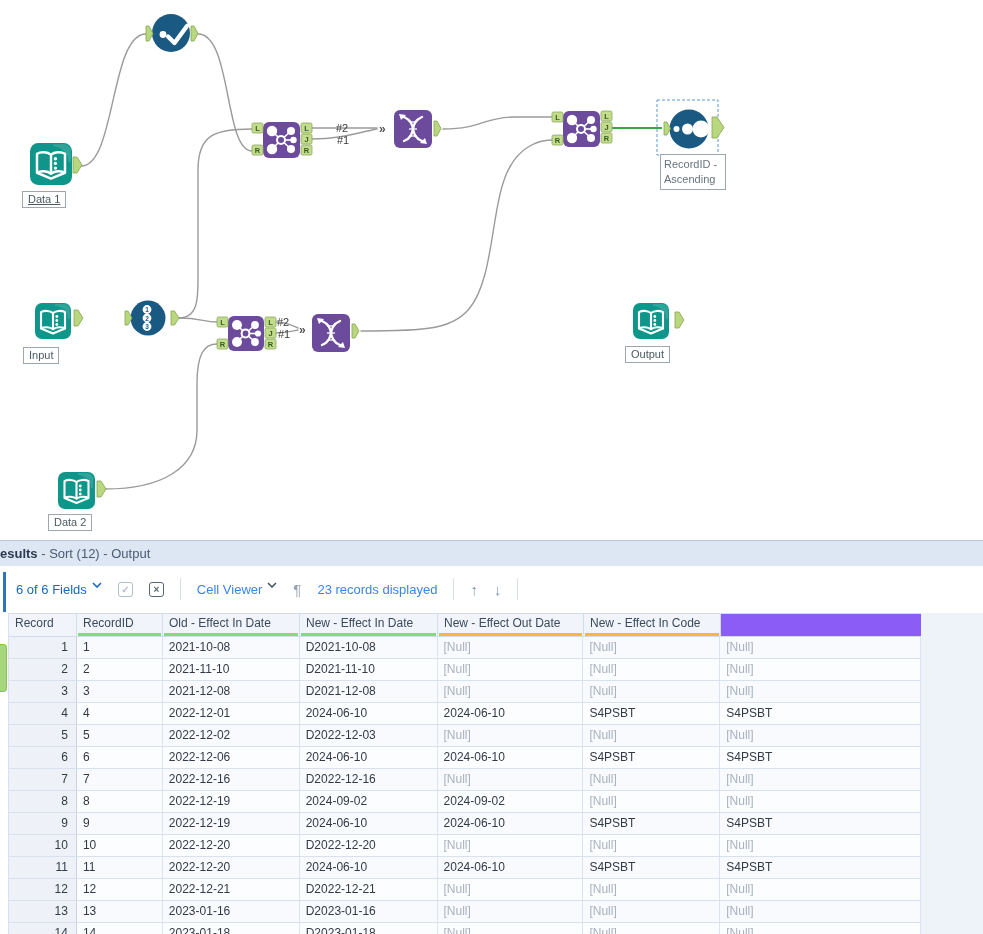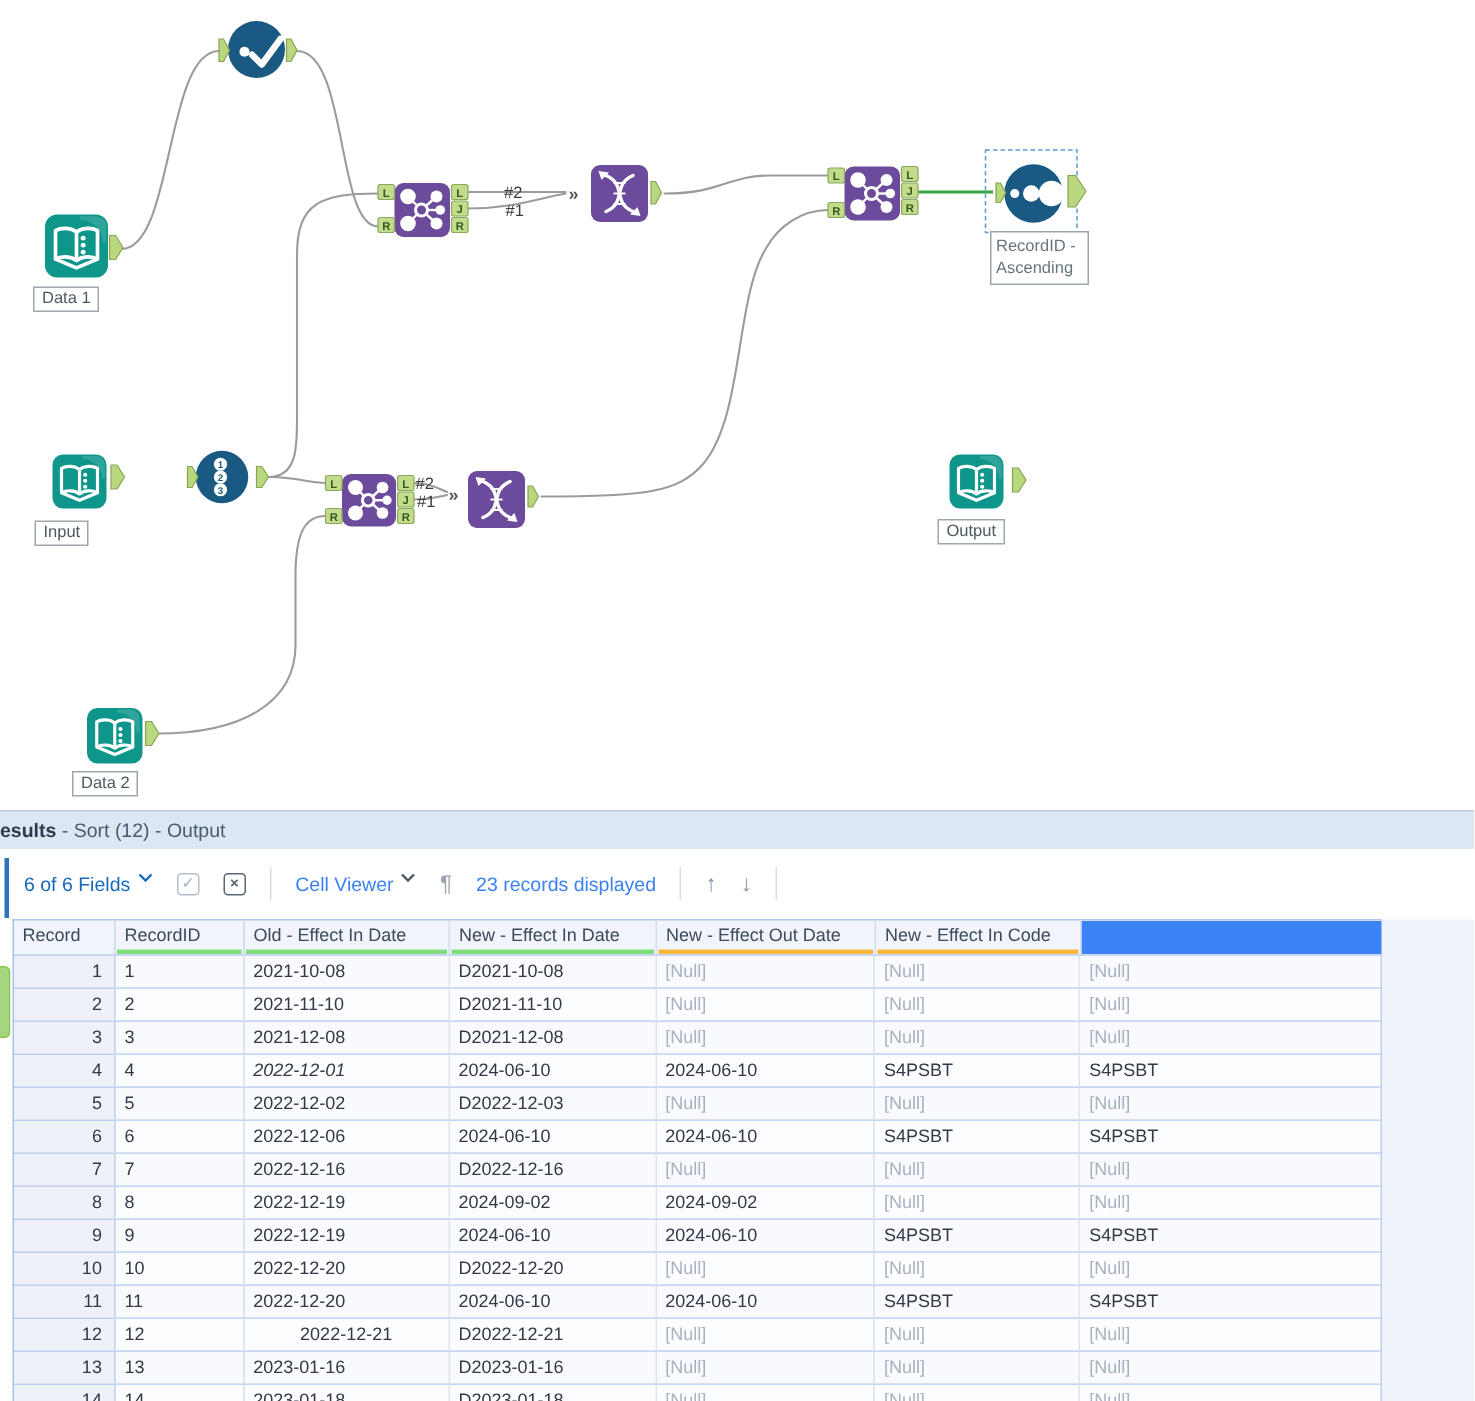--- a/index.html
+++ b/index.html
@@ -25,21 +25,21 @@
   .tb-sep{width:1px;height:22px;background:#d9dfe8;margin-left:16px;}
   .ckbox{width:13px;height:13px;border:1.5px solid #b4bdc9;border-radius:3px;display:flex;
          align-items:center;justify-content:center;color:#b4bdc9;font-size:10px;font-weight:bold;}
   .xbox{width:13px;height:13px;border:1.5px solid #5a6675;border-radius:3px;display:flex;
         align-items:center;justify-content:center;color:#5a6675;font-size:10px;font-weight:bold;}
   .pilcrow{color:#9aa4b1;font-size:15px;}
   .arrow{color:#8296ad;font-size:15px;}
   
   .gutter{position:absolute;left:921px;top:613px;width:62px;height:321px;background:#eef2f9;}
   .grid{position:absolute;left:8px;top:613px;width:913px;height:321px;overflow:hidden;
-        font-size:12px;background:#3b82f6;border-left:1px solid #d9e1ee;box-sizing:border-box;}
+        font-size:12px;background:#8b5cf6;border-left:1px solid #d9e1ee;box-sizing:border-box;}
   .hrow{display:flex;height:24px;border-top:1px solid #d3dcea;border-bottom:1px solid #d3dcea;box-sizing:border-box;}
   .hcell{background:#f1f4fa;color:#3b4a5c;box-sizing:border-box;border-right:1px solid #d3dcea;
          position:relative;padding:2px 0 0 6px;white-space:nowrap;overflow:hidden;}
   .qbar{position:absolute;left:1px;right:1px;bottom:0;height:3px;}
   .trow{display:flex;height:22px;box-sizing:border-box;border-bottom:1px solid #d9e1ee;}
   .tcell{box-sizing:border-box;border-right:1px solid #dde4f0;padding:3px 6px 0 6px;
          white-space:nowrap;overflow:hidden;}
   .rownum{background:#eef1f8;text-align:right;border-right:1px solid #c9d3e4;padding-right:8px;}
   .odd .tcell{background:#f8fafd;}
   .even .tcell{background:#fcfdff;}
@@ -272,21 +272,21 @@
         <path d="M18,10 C15,7.6 9.5,7.2 6,9.2 L6,25.5 C9.5,23.5 15,23.8 18,26.3 C21,23.8 26.5,23.5 30,25.5 L30,9.2 C26.5,7.2 21,7.6 18,10 Z" fill="none" stroke="#fff" stroke-width="2.1" stroke-linejoin="round"></path>
         <line x1="18" y1="10" x2="18" y2="26.3" stroke="#fff" stroke-width="2.1"></line>
         <path d="M6,25.5 L18,30.5 L30,25.5" fill="none" stroke="#fff" stroke-width="2.1" stroke-linejoin="round"></path>
         <circle cx="21.8" cy="13.5" r="1.4" fill="#fff"></circle>
           <circle cx="21.8" cy="17.5" r="1.4" fill="#fff"></circle>
           <circle cx="21.8" cy="21.5" r="1.4" fill="#fff"></circle>
       </g>
       <path d="M675,312 h4 l5,8 l-5,8 h-4 z" fill="#b9d77e" stroke="#87a550" stroke-width="0.8"></path>
     </svg>
 
-    <div class="tool-label" style="left:22px;top:191px;">Data 1</div>
+    <div class="tool-label" style="left:22px;top:191px;text-decoration:underline;">Data 1</div>
     <div class="tool-label" style="left:23px;top:347px;">Input</div>
     <div class="tool-label" style="left:48px;top:514px;">Data 2</div>
     <div class="tool-label" style="left:625px;top:346px;">Output</div>
     <div class="sort-label">
       <div>RecordID -</div>
       <div>Ascending</div>
     </div>
   </div>
 
   <div class="titlebar">
@@ -364,21 +364,21 @@
           <div class="tcell" style="width: 86px;">3</div>
           <div class="tcell" style="width: 137px;">2021-12-08</div>
           <div class="tcell" style="width: 138px;">D2021-12-08</div>
           <div class="tcell nullv" style="width: 146px;">[Null]</div>
           <div class="tcell nullv" style="width: 137px;">[Null]</div>
           <div class="tcell nullv" style="width: 201px;">[Null]</div>
         </div>
         <div class="trow even">
           <div class="tcell rownum" style="width: 68px;">4</div>
           <div class="tcell" style="width: 86px;">4</div>
-          <div class="tcell" style="width: 137px; font-style: italic;">2022-12-01</div>
+          <div class="tcell" style="width: 137px;">2022-12-01</div>
           <div class="tcell" style="width: 138px;">2024-06-10</div>
           <div class="tcell" style="width: 146px;">2024-06-10</div>
           <div class="tcell" style="width: 137px;">S4PSBT</div>
           <div class="tcell" style="width: 201px;">S4PSBT</div>
         </div>
         <div class="trow odd">
           <div class="tcell rownum" style="width: 68px;">5</div>
           <div class="tcell" style="width: 86px;">5</div>
           <div class="tcell" style="width: 137px;">2022-12-02</div>
           <div class="tcell" style="width: 138px;">D2022-12-03</div>
@@ -436,21 +436,21 @@
           <div class="tcell" style="width: 86px;">11</div>
           <div class="tcell" style="width: 137px;">2022-12-20</div>
           <div class="tcell" style="width: 138px;">2024-06-10</div>
           <div class="tcell" style="width: 146px;">2024-06-10</div>
           <div class="tcell" style="width: 137px;">S4PSBT</div>
           <div class="tcell" style="width: 201px;">S4PSBT</div>
         </div>
         <div class="trow even">
           <div class="tcell rownum" style="width: 68px;">12</div>
           <div class="tcell" style="width: 86px;">12</div>
-          <div class="tcell" style="width: 137px; text-align: center;">2022-12-21</div>
+          <div class="tcell" style="width: 137px;">2022-12-21</div>
           <div class="tcell" style="width: 138px;">D2022-12-21</div>
           <div class="tcell nullv" style="width: 146px;">[Null]</div>
           <div class="tcell nullv" style="width: 137px;">[Null]</div>
           <div class="tcell nullv" style="width: 201px;">[Null]</div>
         </div>
         <div class="trow odd">
           <div class="tcell rownum" style="width: 68px;">13</div>
           <div class="tcell" style="width: 86px;">13</div>
           <div class="tcell" style="width: 137px;">2023-01-16</div>
           <div class="tcell" style="width: 138px;">D2023-01-16</div>

